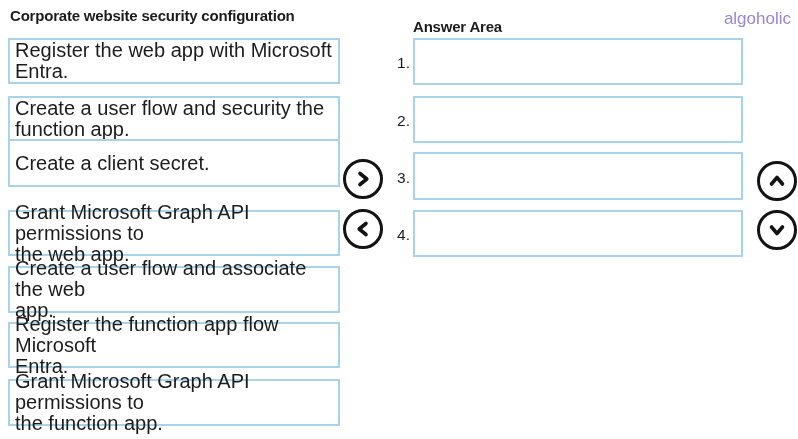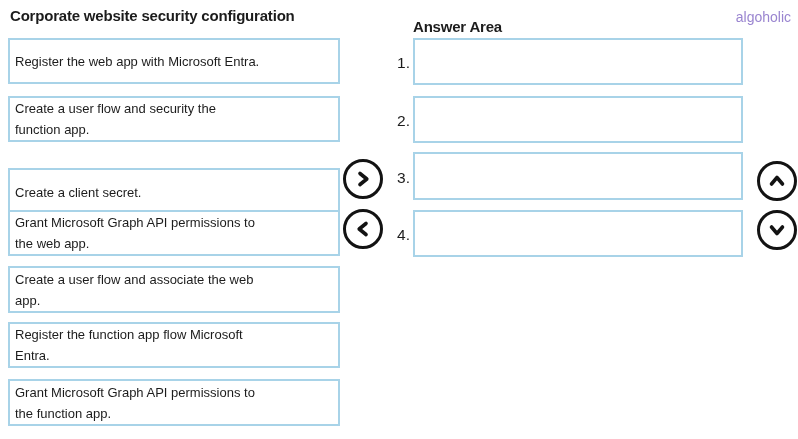--- a/index.html
+++ b/index.html
@@ -27,34 +27,34 @@
     font-weight: bold;
     letter-spacing: -0.2px;
     white-space: nowrap;
   }
   .left-title { left: 10px; top: 7px; }
   .answer-title { left: 413px; top: 18px; }
   .watermark {
     position: absolute;
     top: 9px;
     right: 7px;
-    font-size: 14px;
+    font-size: 17px;
     color: var(--watermark);
   }
   .src-box {
     position: absolute;
     left: 8px;
     width: 332px;
     border: 2px solid var(--box-border);
     background: #ffffff;
     display: flex;
     align-items: center;
   }
   .src-text {
-    font-size: 13px;
+    font-size: 20px;
     line-height: 21px;
     padding: 0 4px 0 5px;
     white-space: pre-line;
   }
   .ans-num {
     position: absolute;
     left: 372px;
     width: 38px;
     display: flex;
     align-items: center;
@@ -107,21 +107,21 @@
   <div class="col-title answer-title">Answer Area</div>
   <div class="watermark">algoholic</div>
 
   <div class="src-box" style="top:38px;height:46px">
     <span class="src-text">Register the web app with Microsoft Entra.</span>
   </div>
   <div class="src-box" style="top:96px;height:46px">
     <span class="src-text">Create a user flow and security the
 function app.</span>
   </div>
-  <div class="src-box" style="top:168px;height:48px">
+  <div class="src-box" style="top:139px;height:48px">
     <span class="src-text">Create a client secret.</span>
   </div>
   <div class="src-box" style="top:210px;height:46px">
     <span class="src-text">Grant Microsoft Graph API permissions to
 the web app.</span>
   </div>
   <div class="src-box" style="top:266px;height:47px">
     <span class="src-text">Create a user flow and associate the web
 app.</span>
   </div>

